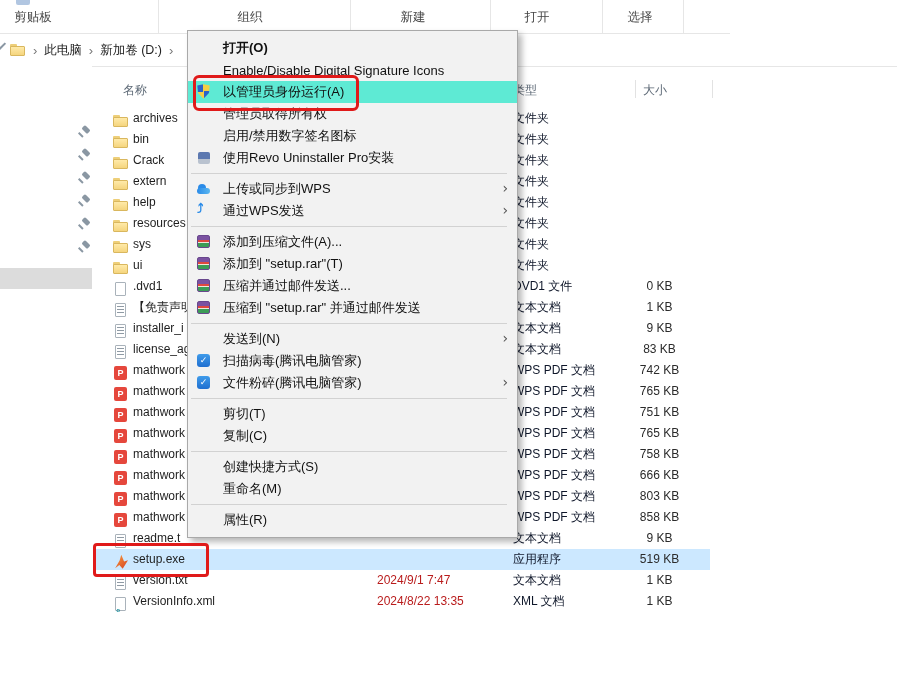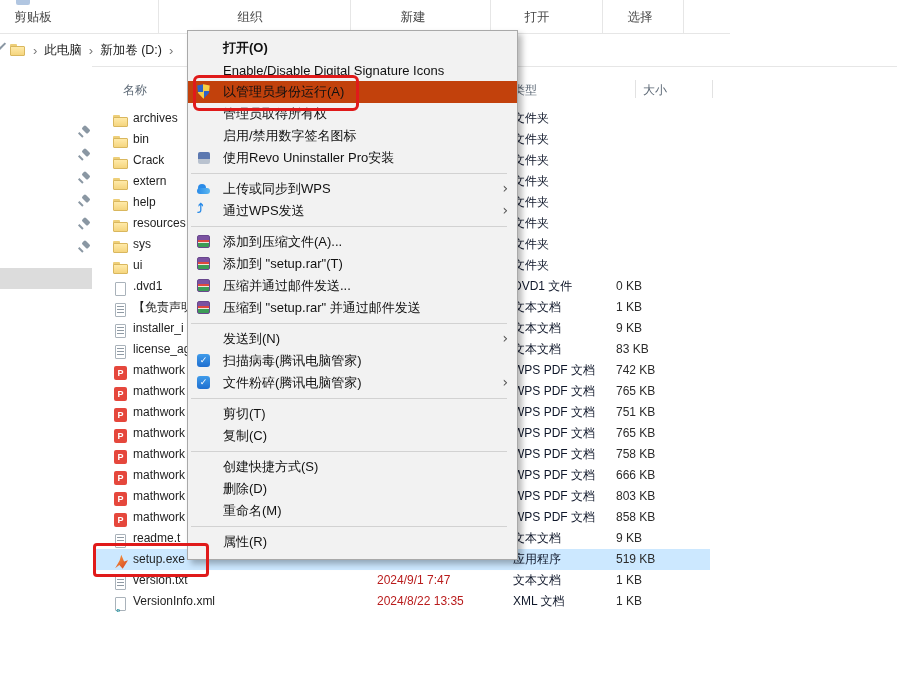--- a/index.html
+++ b/index.html
@@ -30,21 +30,21 @@
   .hcell{position:absolute;top:4px;white-space:nowrap;cursor:default}
   .hsep{position:absolute;top:2px;height:18px;width:1px;background:#e2e2e2}
   
   .filelist{position:absolute;left:0;top:108px;width:786px}
   .frow{position:relative;height:21px;font-size:12px;line-height:21px;white-space:nowrap}
   .frow.selected::before{content:"";position:absolute;left:96px;width:614px;top:0;bottom:0;background:#cce8ff}
   .cell-icon{position:absolute;left:113px;top:2px}
   .cell-name{position:absolute;left:133px}
   .cell-date{position:absolute;left:377px;color:#b91c1c}
   .cell-type{position:absolute;left:513px;color:#0f172a}
-  .cell-size{position:absolute;left:616px;width:87px;text-align:left;color:#2b2b2b}
+  .cell-size{position:absolute;left:616px;width:87px;text-align:center;color:#2b2b2b}
   
   .icon{display:inline-block;width:16px;height:16px;position:relative;flex:none;vertical-align:middle}
   .icon-folder::before{content:"";position:absolute;left:0;top:2px;width:7px;height:4px;background:#eecf79;border-radius:1px 1px 0 0}
   .icon-folder::after{content:"";position:absolute;left:0;top:4px;width:15px;height:10px;background:linear-gradient(#ffeaa9,#f5d57e);border:1px solid #d9b75e;border-radius:1px;box-sizing:border-box}
   .icon-file::after,.icon-text::after,.icon-xml::after{content:"";position:absolute;left:2px;top:1px;width:11px;height:14px;background:#fff;border:1px solid #a9b2ba;border-radius:1px;box-sizing:border-box}
   .icon-text::before{content:"";position:absolute;left:4px;top:4px;width:7px;height:8px;background:repeating-linear-gradient(to bottom,#8f9aa4 0 1px,transparent 1px 3px);z-index:1}
   .icon-xml::before{content:"‹›";position:absolute;left:3px;top:4px;font-size:8px;font-weight:bold;color:#2e9aa6;z-index:1;letter-spacing:-1px}
   .icon-pdf::after{content:"P";position:absolute;left:1px;top:1px;width:13px;height:14px;background:#e5473c;border-radius:2px;color:#fff;font:bold 9px/14px "Liberation Sans",sans-serif;text-align:center}
   .icon-matlab::after{content:"";position:absolute;left:1px;top:1px;width:14px;height:14px;background:linear-gradient(135deg,#f9a03f,#d64123);clip-path:polygon(52% 0,72% 48%,100% 38%,62% 100%,38% 72%,8% 95%,40% 40%)}
   .icon-uac::after{content:"";position:absolute;left:1px;top:0;width:13px;height:15px;background:conic-gradient(#f5cf45 0 25%,#2d63c8 0 50%,#f5cf45 0 75%,#2d63c8 0);clip-path:polygon(2% 10%,50% 2%,98% 10%,92% 60%,50% 98%,8% 60%)}
@@ -52,21 +52,21 @@
   .icon-wps-cloud::before{content:"";position:absolute;left:2px;top:3px;width:8px;height:8px;border-radius:50%;background:#2a8be8}
   .icon-wps-cloud::after{content:"";position:absolute;left:1px;top:7px;width:13px;height:6px;border-radius:3px;background:linear-gradient(90deg,#2a8be8,#5ab6f0)}
   .icon-wps-send::after{content:"⤴";position:absolute;left:1px;top:-2px;font-size:13px;font-weight:bold;color:#2a8be8}
   .icon-winrar::after{content:"";position:absolute;left:1px;top:1px;width:13px;height:13px;border-radius:2px;box-sizing:border-box;border:1px solid #69478d;background:linear-gradient(180deg,#7b52a1 0 34%,#e0483e 34% 56%,#efe6da 56% 68%,#3c9c57 68%)}
   .icon-tencent::after{content:"✓";position:absolute;left:1px;top:1px;width:13px;height:13px;background:linear-gradient(180deg,#3f9bea,#1f6fd0);border-radius:3px;color:#fff;font-size:9px;line-height:13px;text-align:center;font-weight:bold}
   .icon-none{visibility:hidden}
   
   .ctxmenu{position:absolute;left:187px;top:30px;width:331px;background:#f2f2f2;border:1px solid #a9a9a9;
     box-shadow:4px 4px 6px rgba(0,0,0,.28);z-index:10;box-sizing:border-box;padding:6px 0 6px 0}
   .menu-item{height:22px;display:flex;align-items:center;padding-left:8px;position:relative;cursor:default}
-  .menu-item.hl{background:#c2410c}
+  .menu-item.hl{background:#5eead4}
   .mi-icon{margin-right:11px}
   .mi-label{font-size:13px;color:#111;white-space:nowrap}
   .mi-label.bold{font-weight:bold}
   .mi-arrow{position:absolute;right:9px;top:2px;font-size:14px;color:#555;font-family:"DejaVu Sans",sans-serif}
   .menu-sep{height:1px;background:#d2d2d2;margin:4px 10px 4px 3px}
   
   .anno{position:absolute;border:3px solid #e01a1a;border-radius:6px;z-index:30;pointer-events:none}
   #anno-menu{left:193px;top:75px;width:160px;height:30px}
   #anno-file{left:93px;top:543px;width:110px;height:28px;border-radius:4px}
 </style>
@@ -381,25 +381,20 @@
 
   </div>
     <div class="menu-sep"></div>
     <div class="menu-item">
     <span class="icon mi-icon icon-none"></span>
     <span class="mi-label">创建快捷方式(S)</span>
 
   </div>
     <div class="menu-item">
     <span class="icon mi-icon icon-none"></span>
-    <span class="mi-label">删除(D)</span>
-
-  </div>
-    <div class="menu-item">
-    <span class="icon mi-icon icon-none"></span>
     <span class="mi-label">重命名(M)</span>
 
   </div>
     <div class="menu-sep"></div>
     <div class="menu-item">
     <span class="icon mi-icon icon-none"></span>
     <span class="mi-label">属性(R)</span>
 
   </div>
   </div>

